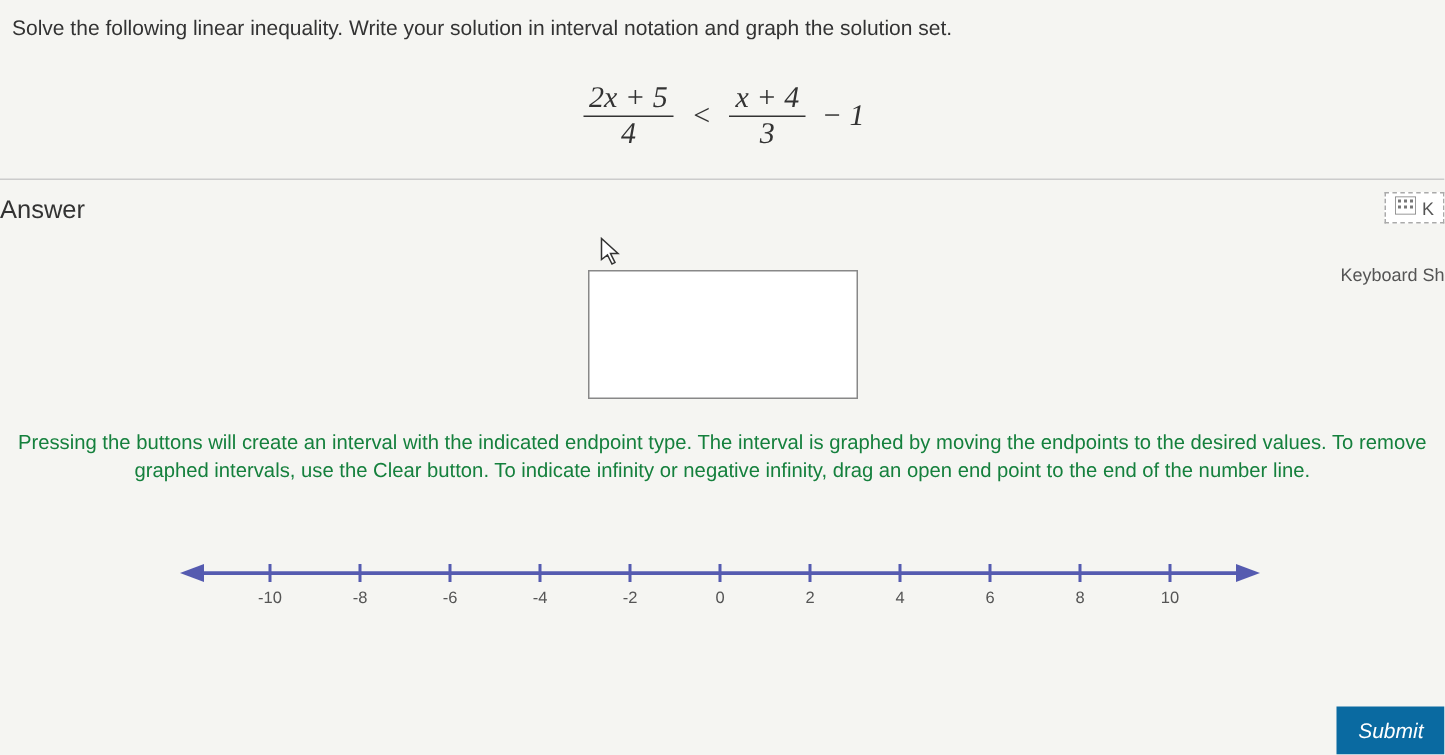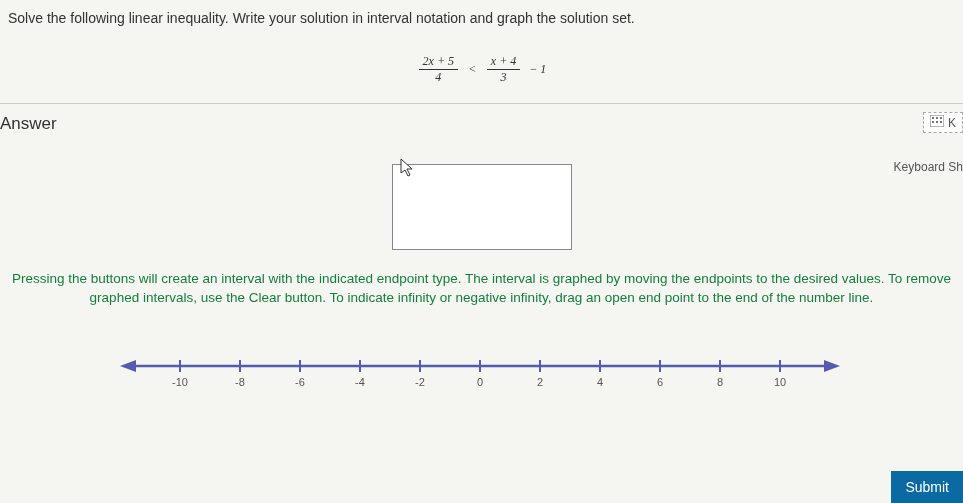--- a/index.html
+++ b/index.html
@@ -17,21 +17,21 @@
     border-bottom: 1px solid #ccc;
   }
   .question-text {
     font-size: 14px;
     color: #333;
     margin-bottom: 28px;
   }
   .equation {
     text-align: center;
     font-family: "Times New Roman", serif;
-    font-size: 12px;
+    font-size: 20px;
     font-style: italic;
   }
   .frac {
     display: inline-block;
     vertical-align: middle;
     text-align: center;
     margin: 0 2px;
   }
   .frac .num { display: block; padding: 0 4px; border-bottom: 1px solid #333; }
   .frac .den { display: block; padding: 0 4px; }
@@ -103,20 +103,21 @@
   .submit-btn {
     position: absolute;
     right: 0;
     bottom: 0;
     background: #0a6aa1;
     color: #fff;
     border: none;
     padding: 8px 14px;
     font-size: 14px;
     cursor: pointer;
+    font-style: italic;
   }
   .cursor-icon {
     position: absolute;
     left: 400px;
     top: 158px;
     pointer-events: none;
   }
 </style>
 </head>
 <body>

